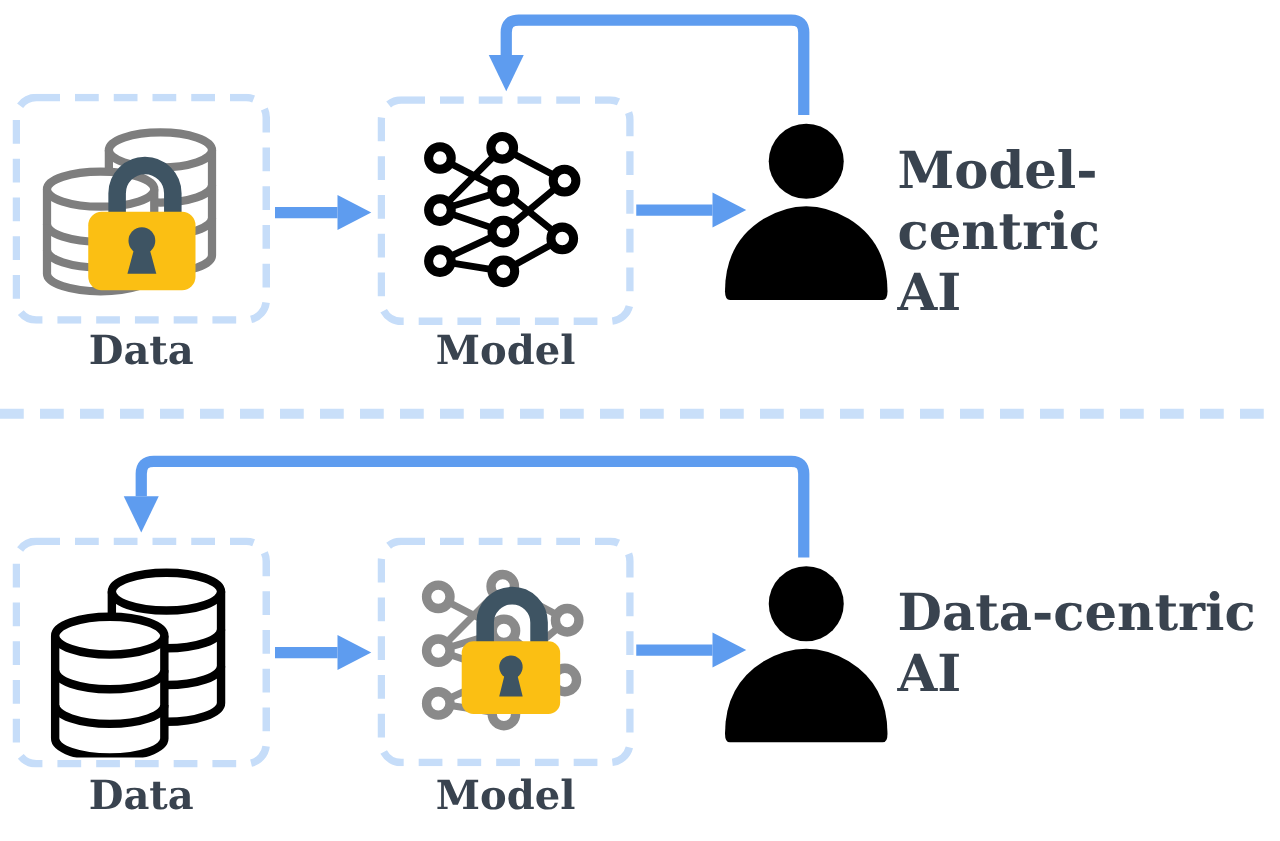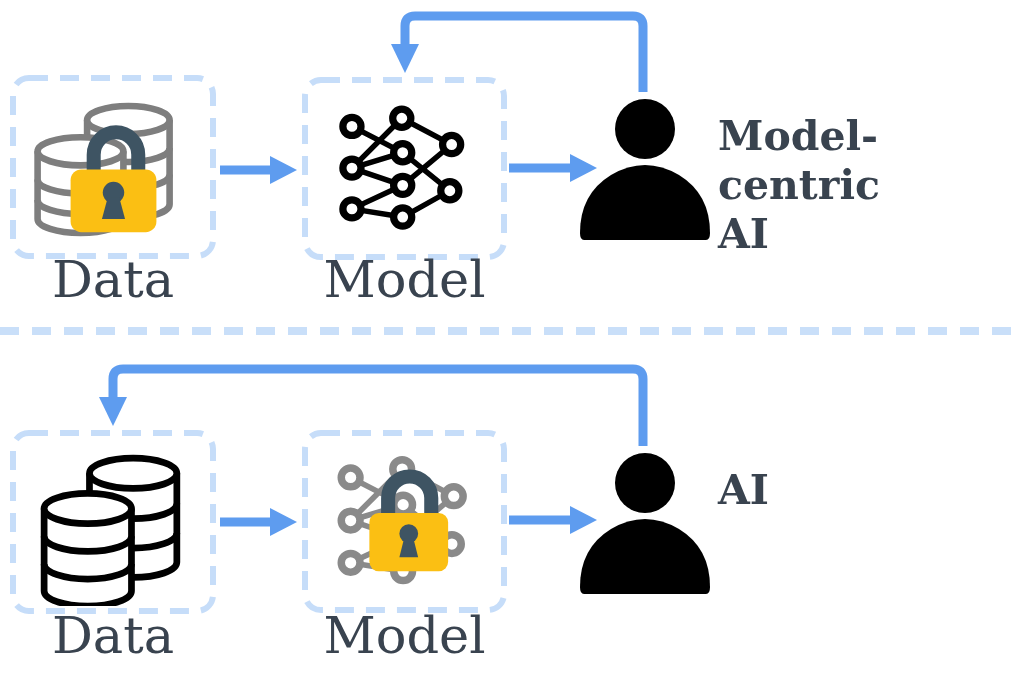--- a/index.html
+++ b/index.html
@@ -6,21 +6,21 @@
   :root{
     --arrow-blue:#5E9CEF; --box-border-blue:#C6DDF9; --divider-blue:#C9DFF9;
     --text-dark:#39434F; --database-gray:#7E7E7E; --network-gray:#8A8A8A;
     --lock-yellow:#FBBF13; --lock-shackle:#3E5463; --icon-black:#000000;
   }
   .canvas{position:relative;width:1024px;height:673px;background:#fff;overflow:hidden;
           font-family:"DejaVu Serif","Liberation Serif",serif;}
   .connectors{position:absolute;left:0;top:0;width:1024px;height:673px;pointer-events:none;}
   .dbox{position:absolute;display:flex;align-items:center;justify-content:center;}
   .dbox .frame{position:absolute;left:0;top:0;width:100%;height:100%;}
-  .boxlabel{position:absolute;text-align:center;font-weight:normal;font-size:51px;
+  .boxlabel{position:absolute;text-align:center;font-weight:bold;font-size:32px;
             line-height:48px;color:var(--text-dark);}
   .person{position:absolute;}
   .title{position:absolute;text-align:left;font-weight:bold;font-size:41px;
          line-height:49px;color:var(--text-dark);}
 </style>
 </head>
 <body>
 
 <div class="canvas">
 
@@ -162,16 +162,17 @@
     </svg>
   </div>
   <div class="boxlabel" style="left:302px;top:612px;width:205px;">Model</div>
 
   <svg class="person" style="left:575px;top:452px;" width="140" height="142" viewBox="0 0 140 142">
     <circle cx="70" cy="31" r="30" fill="var(--icon-black)"></circle>
     <path d="M9,142 Q5,142 5,135 Q5,96 36,77 Q70,57 104,77 Q135,96 135,135 Q135,142 131,142 Z" fill="var(--icon-black)"></path>
   </svg>
 
   <div class="title" style="left:718px;top:466px;width:300px;">
+    <div>Data-centric</div>
     <div>AI</div>
   </div>
 
 </div>
 
 </body></html>

